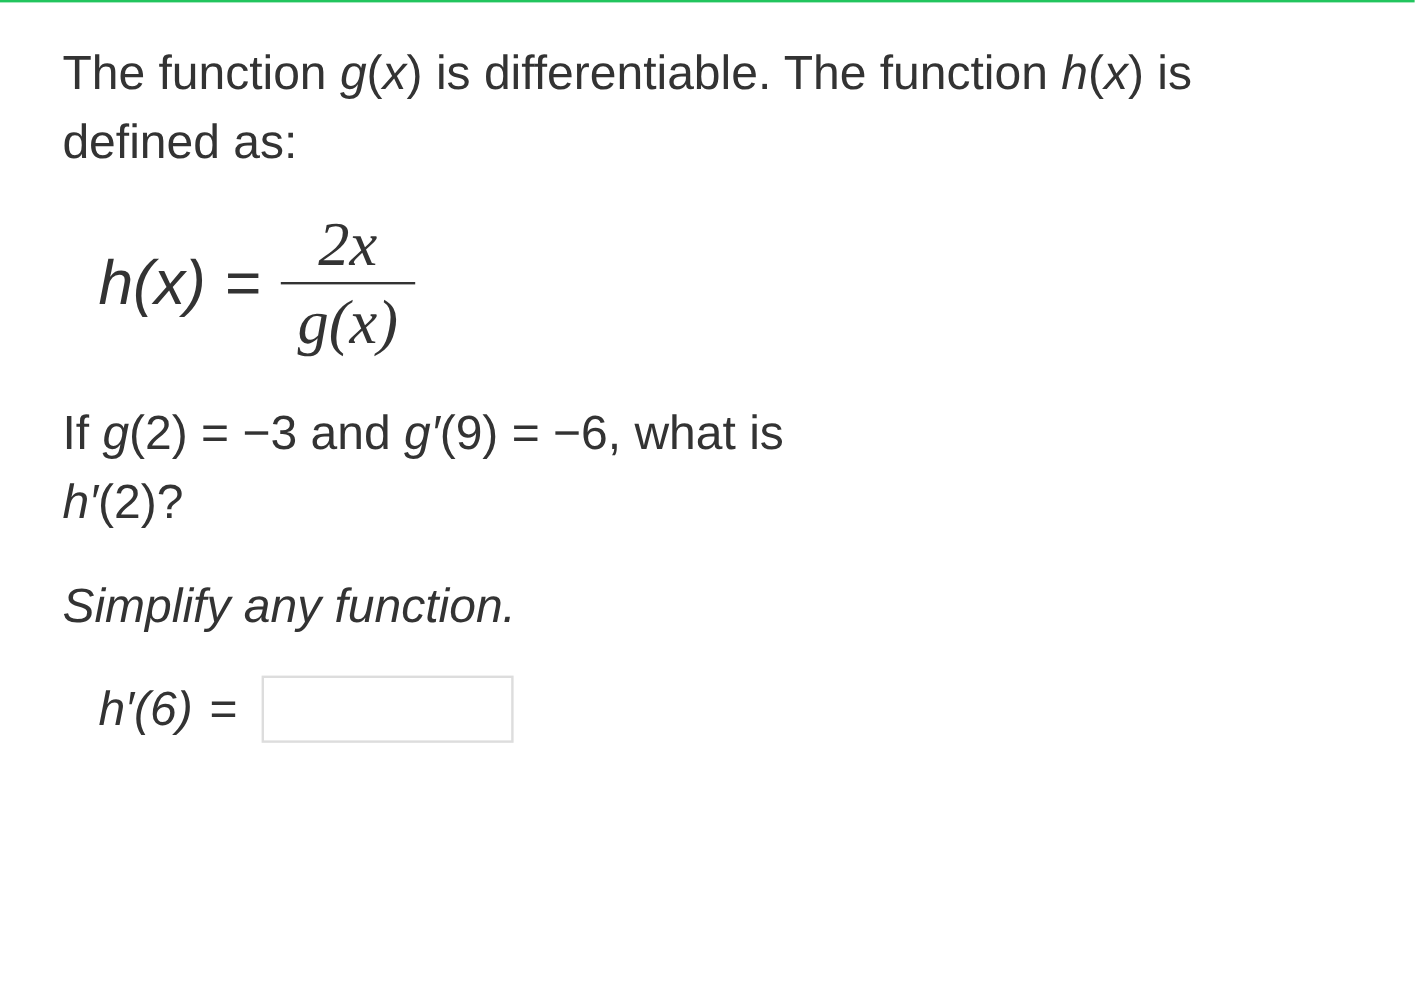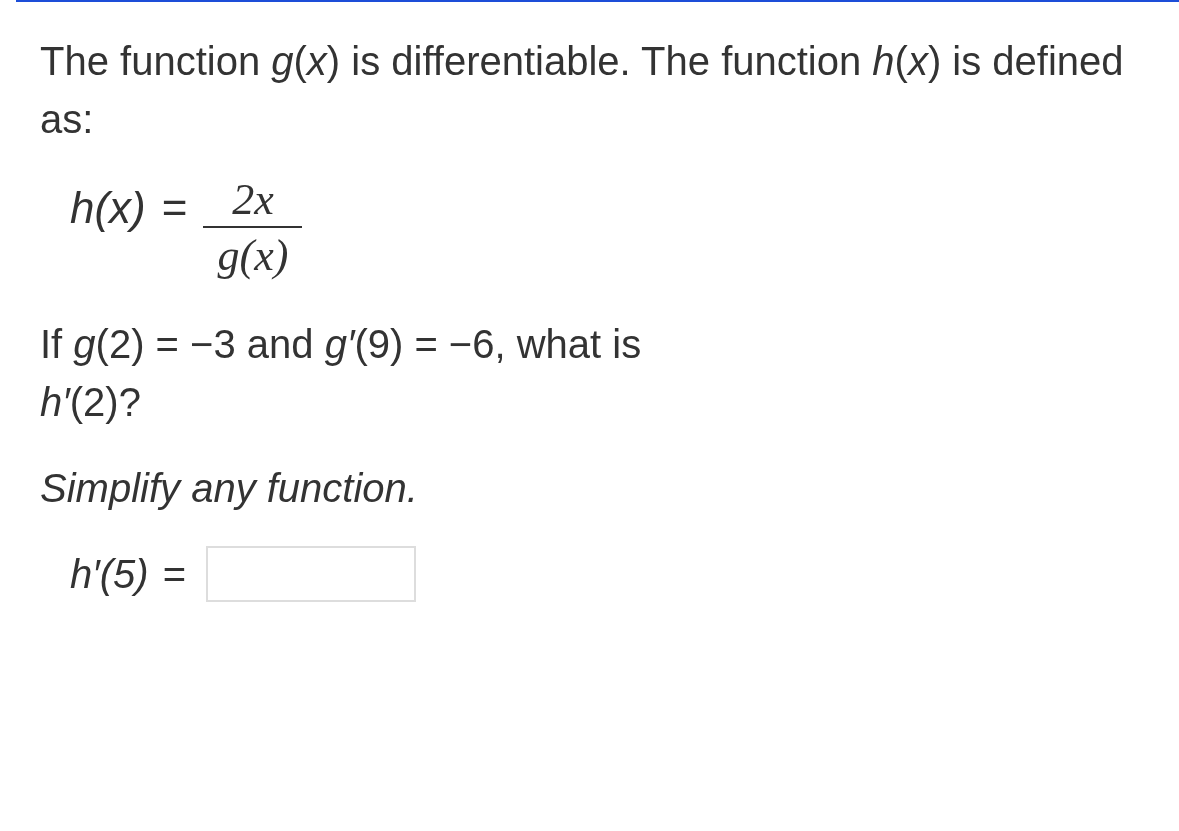--- a/index.html
+++ b/index.html
@@ -6,34 +6,33 @@
     margin: 0;
     padding: 0;
     width: 1179px;
     height: 831px;
     background: #ffffff;
     font-family: Verdana, Geneva, sans-serif;
     color: #333333;
   }
   .page {
     box-sizing: border-box;
-    padding: 30px 50px 40px 24px;
+    padding: 30px 50px 40px 52px;
     font-size: 40px;
     line-height: 1.45;
-    border-top: 2px solid #1d4ed8;
-    margin-left: 16px;
+    border-top: 2px solid #22c55e;
   }
   .it { font-style: italic; }
   .block { margin-bottom: 28px; }
 
   .eq-row {
     display: flex;
-    align-items: flex-start;
+    align-items: center;
     margin: 20px 0 34px 30px;
-    font-size: 44px;
+    font-size: 52px;
   }
   .eq-lhs { font-style: italic; margin-right: 16px; }
   .eq-eq { margin-right: 16px; }
   .frac {
     display: inline-flex;
     flex-direction: column;
     align-items: center;
     font-style: italic;
     line-height: 1.1;
     font-family: Liberation Serif, serif;
@@ -79,18 +78,18 @@
   </div>
 
   <div class="block">
     <span>If </span><span class="it">g</span><span>(2) = −3</span><span> and </span><span class="it">g′</span><span>(9) = −6</span><span>, what is </span><br>
     <span class="it">h′</span><span>(2)?</span>
   </div>
 
   <div class="block it">Simplify any function.</div>
 
   <div class="answer-row">
-    <span class="answer-label">h′(5)</span>
+    <span class="answer-label">h′(6)</span>
     <span class="answer-eq">=</span>
     <input class="answer-box" type="text" value="" style="">
   </div>
 
 </div>
 
 </body></html>

